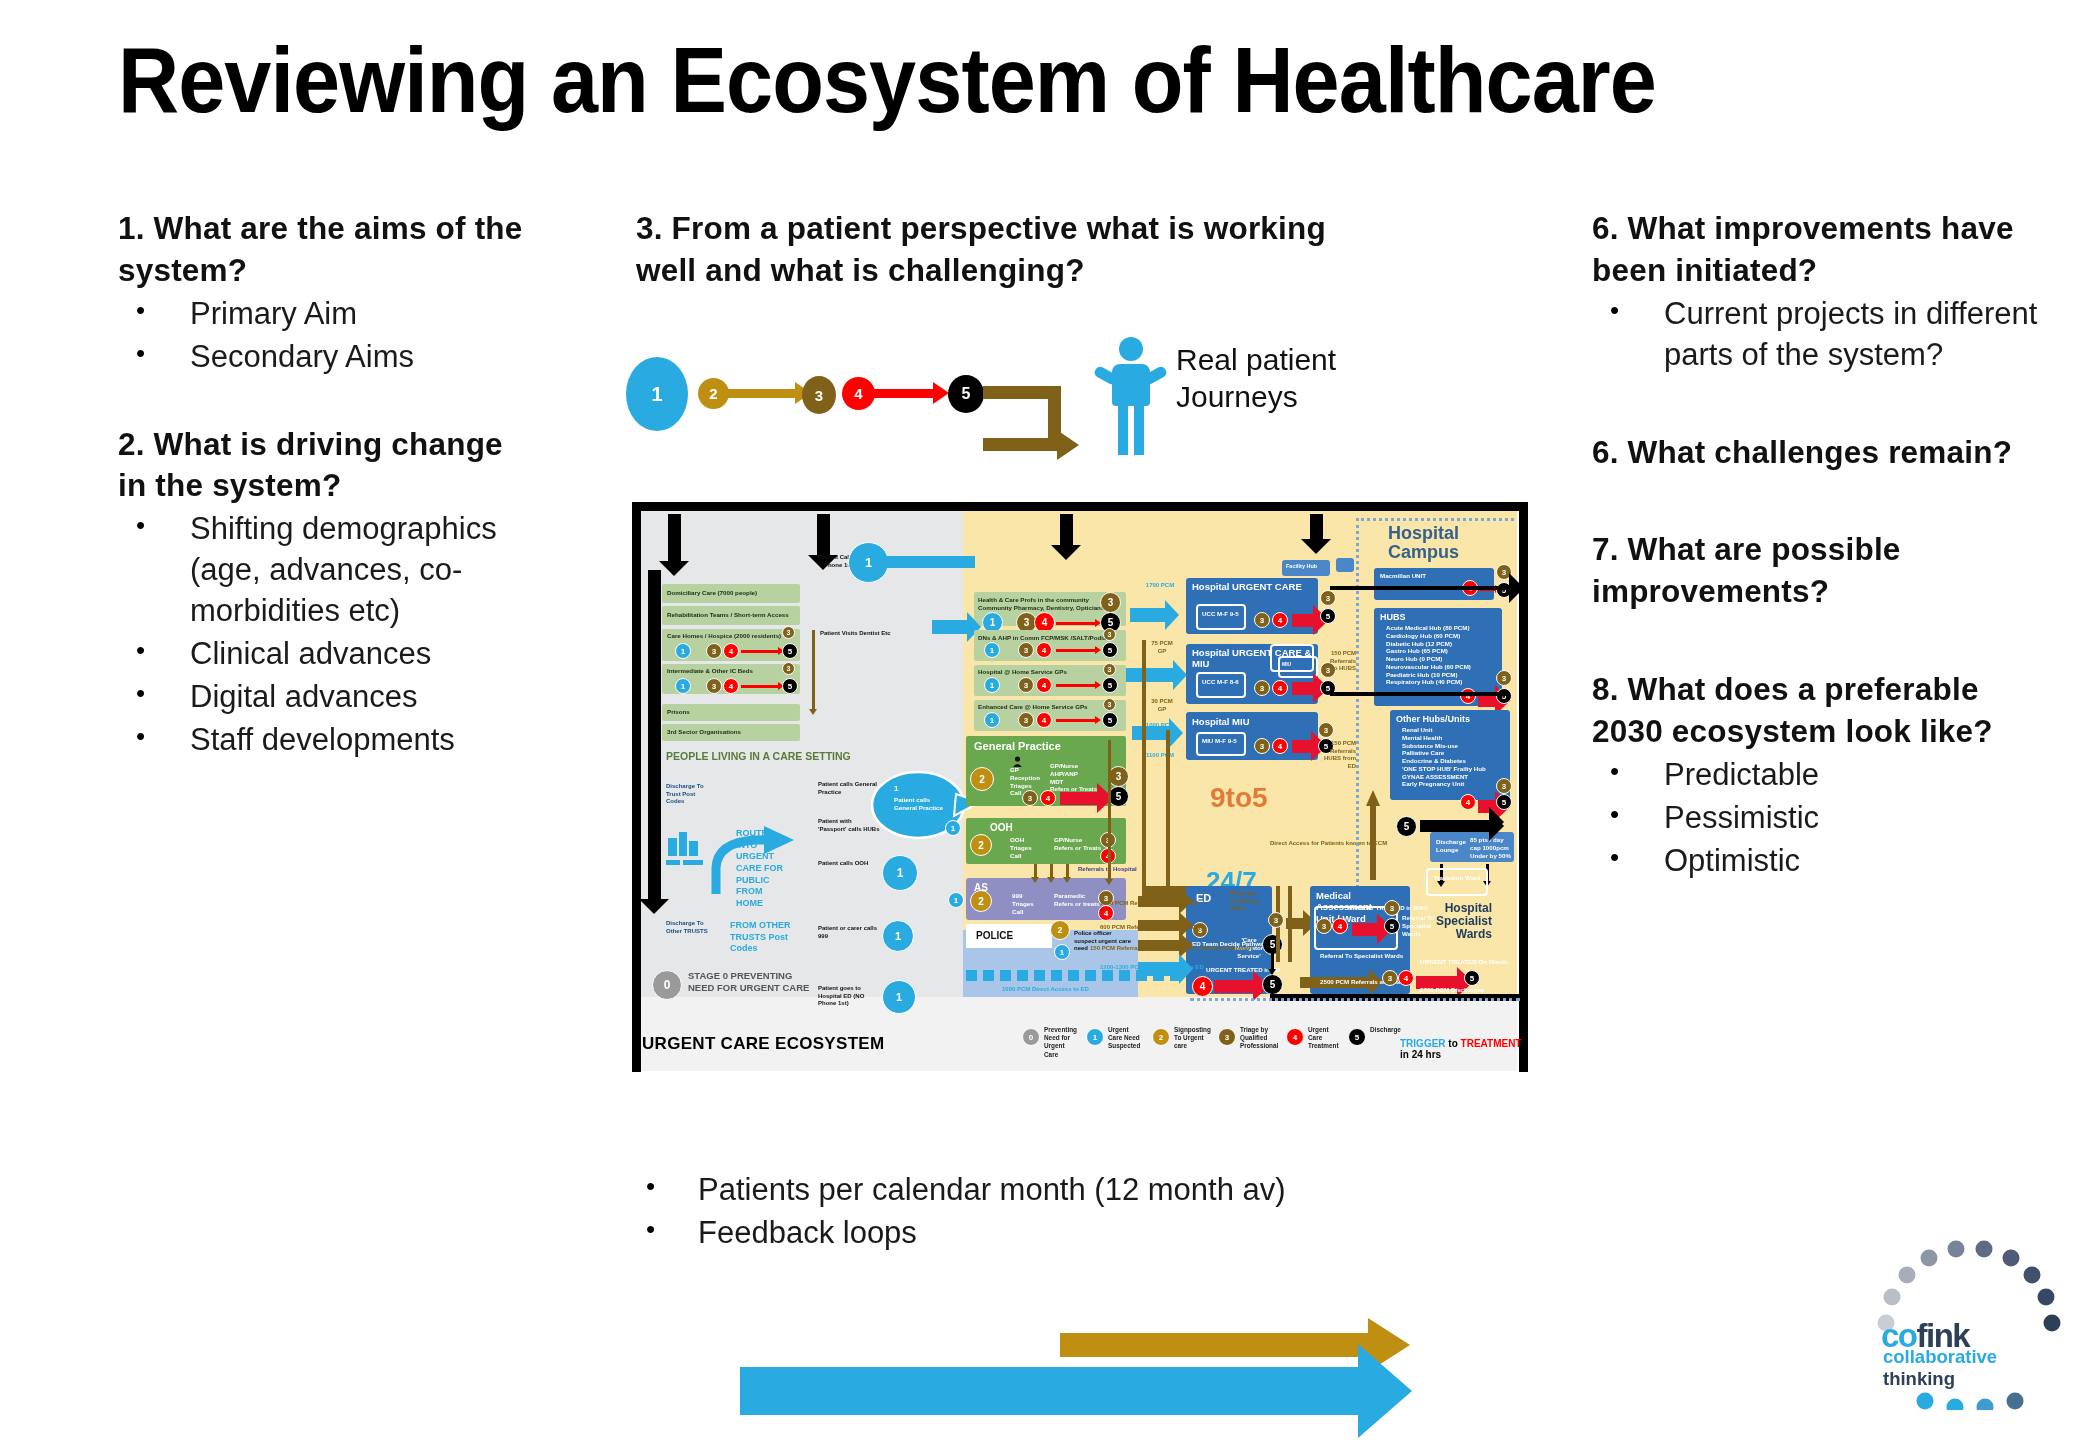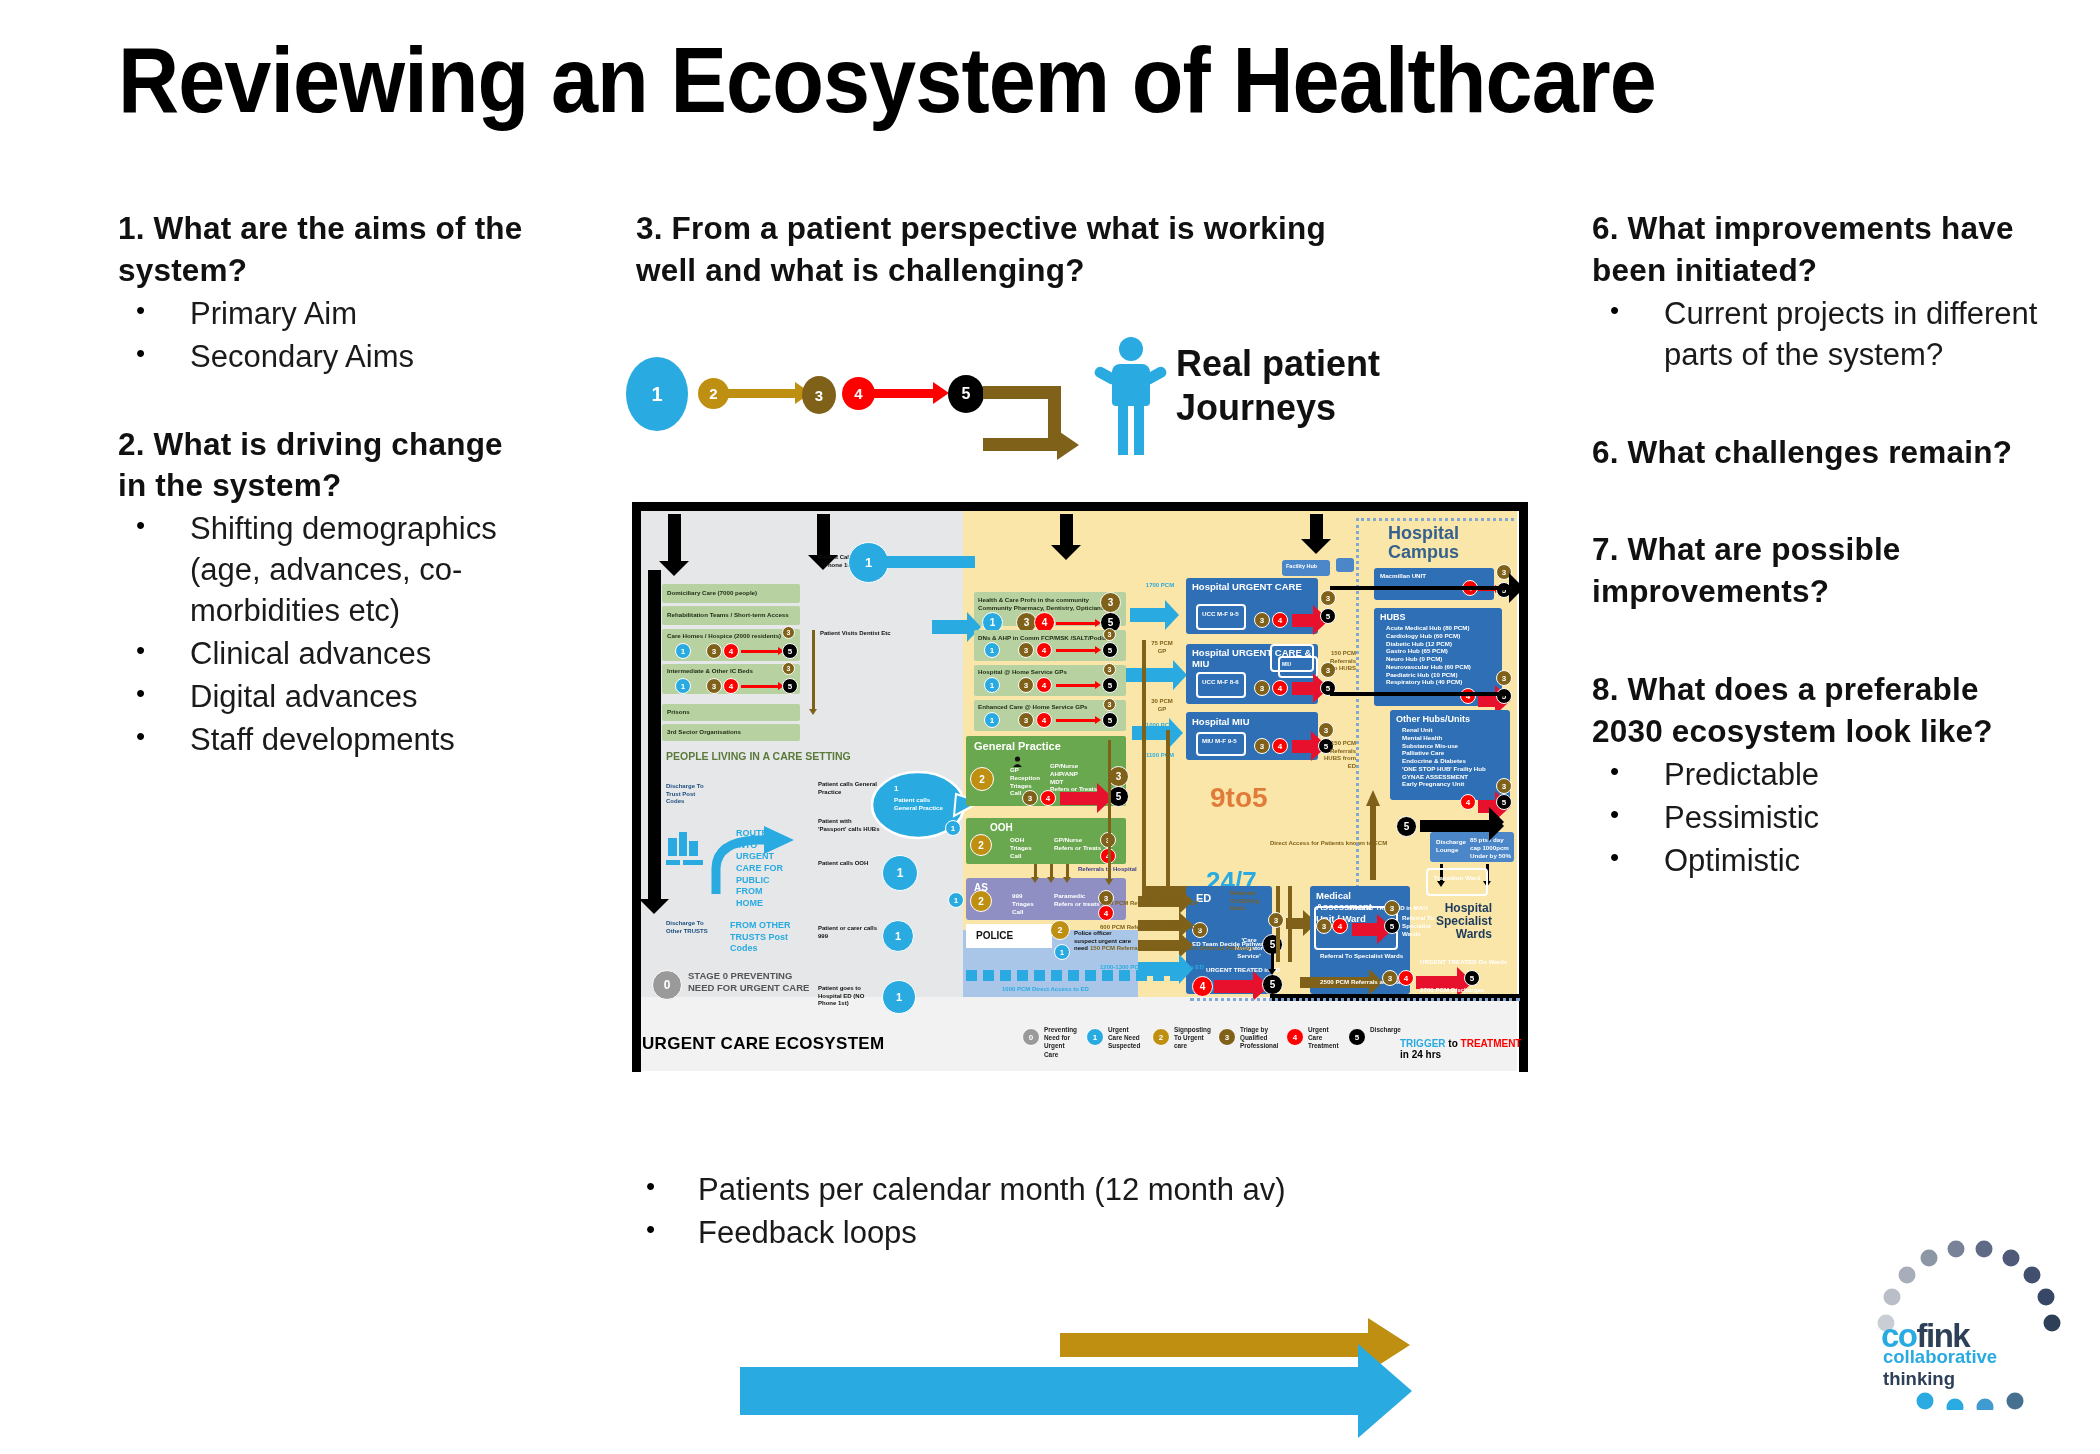--- a/index.html
+++ b/index.html
@@ -78,21 +78,21 @@
     border-left: 22px solid #7F611A; border-top: 15px solid transparent; border-bottom: 15px solid transparent; }
   .person { position: absolute; left: 475px; top: -3px; width: 70px; height: 120px; }
   .person .head { position: absolute; left: 24px; top: 0; width: 24px; height: 24px; border-radius: 50%; background: #29ABE2; }
   .person .body { position: absolute; left: 17px; top: 27px; width: 38px; height: 42px; border-radius: 8px 8px 4px 4px; background: #29ABE2; }
   .person .armL { position: absolute; left: -1px; top: 33px; width: 24px; height: 11px; background: #29ABE2; transform: rotate(28deg); border-radius: 5px;}
   .person .armR { position: absolute; left: 48px; top: 33px; width: 24px; height: 11px; background: #29ABE2; transform: rotate(-28deg); border-radius: 5px;}
   .person .legL { position: absolute; left: 23px; top: 68px; width: 10px; height: 50px; background: #29ABE2; }
   .person .legR { position: absolute; left: 39px; top: 68px; width: 10px; height: 50px; background: #29ABE2; }
   .jlabel {
     position: absolute; left: 556px; top: 2px; width: 270px;
-    font-size: 36px; font-weight: 700; color: #111; line-height: 1.22;
+    font-size: 30px; font-weight: 400; color: #111; line-height: 1.22;
   }
 
   
   .botarrG { position: absolute; left: 1060px; top: 1333px; width: 310px; height: 24px; background: #BF8F12; }
   .botarrG::after { content:""; position:absolute; right:-40px; top:-15px;
     border-left: 42px solid #BF8F12; border-top: 27px solid transparent; border-bottom: 27px solid transparent; }
   .botarrB { position: absolute; left: 740px; top: 1367px; width: 620px; height: 48px; background: #29ABE2; }
   .botarrB::after { content:""; position:absolute; right:-52px; top:-23px;
     border-left: 54px solid #29ABE2; border-top: 47px solid transparent; border-bottom: 47px solid transparent; }
 

